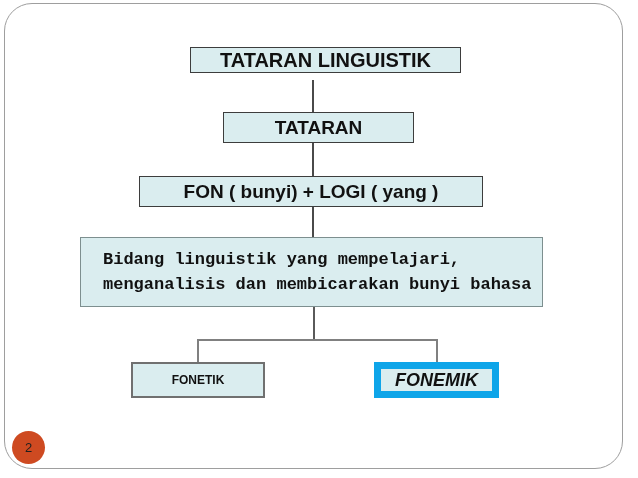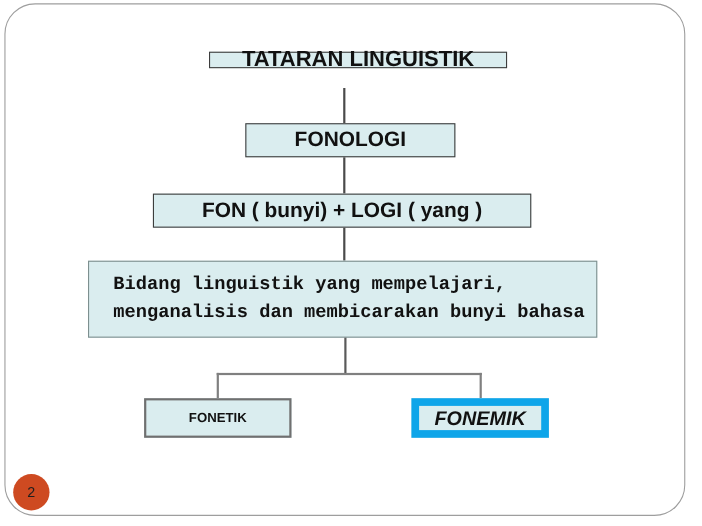--- a/index.html
+++ b/index.html
@@ -20,21 +20,21 @@
   .node{
     position:absolute;
     background:#daedef;
     border:1px solid #3d3d3d;
     box-sizing:border-box;
     display:flex;align-items:center;justify-content:center;
     font-weight:bold;color:#111111;
     text-align:center;
     line-height:1.25;
   }
-  .node-tataran{left:190px;top:47px;width:271px;height:15px;font-size:20px;}
+  .node-tataran{left:190px;top:47px;width:271px;height:26px;font-size:20px;}
   .node-fonologi{left:223px;top:112px;width:191px;height:31px;font-size:19px;}
   .node-fonlogi{left:139px;top:176px;width:344px;height:31px;font-size:19px;}
   .node-definition{
     left:80px;top:237px;width:463px;height:70px;
     font-size:17px;line-height:25px;
     border:1px solid #7d8f8f;
     justify-content:flex-start;
     text-align:left;
     padding:0 10px 0 22px;
     font-family:Liberation Mono, monospace;
@@ -65,21 +65,21 @@
 <div class="slide">
   <div class="slide-frame"></div>
 
   <div class="node node-tataran">
     <span>TATARAN LINGUISTIK</span>
   </div>
 
   <div class="conn conn-1"></div>
 
   <div class="node node-fonologi">
-    <span>FONOLOGI</span>
+    <span>TATARAN</span>
   </div>
 
   <div class="conn conn-2"></div>
 
   <div class="node node-fonlogi">
     <span>FON ( bunyi) + LOGI ( yang )</span>
   </div>
 
   <div class="conn conn-3"></div>
 

